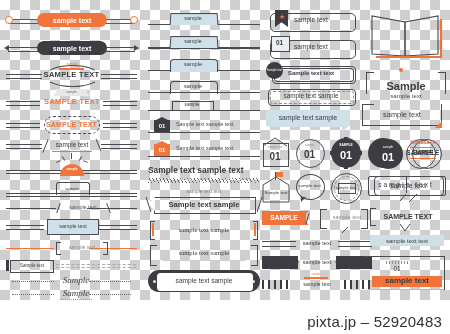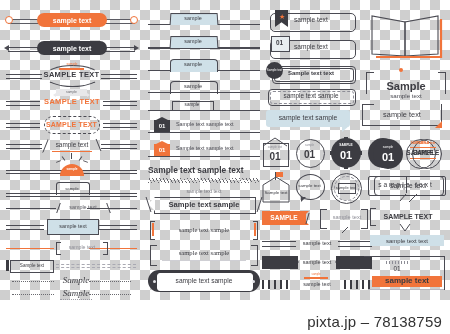--- a/index.html
+++ b/index.html
@@ -455,14 +455,14 @@
       <div class="lbl ctr" style="position:absolute;left:20px;top:13px;width:30px;height:9px;color:#3c3c42;font-size:6.4px;">01</div>
       <div style="position:absolute;left:10px;top:24px;width:70px;height:11px;background:#f1743b;"></div>
       <div class="lbl ctr" style="position:absolute;left:10px;top:23px;width:70px;height:12px;color:#3c3c42;font-size:8px;font-weight:bold;">sample text</div>
       <div style="position:absolute;left:6px;top:37px;width:76px;height:1px;background:#b9b9c0;"></div>
     </div>
 
   </div>
 </div>
 
 <div id="footer">
-  <span class="credit">pixta.jp – 78138759</span>
+  <span class="credit">pixta.jp – 52920483</span>
 </div>
 
 </body></html>

